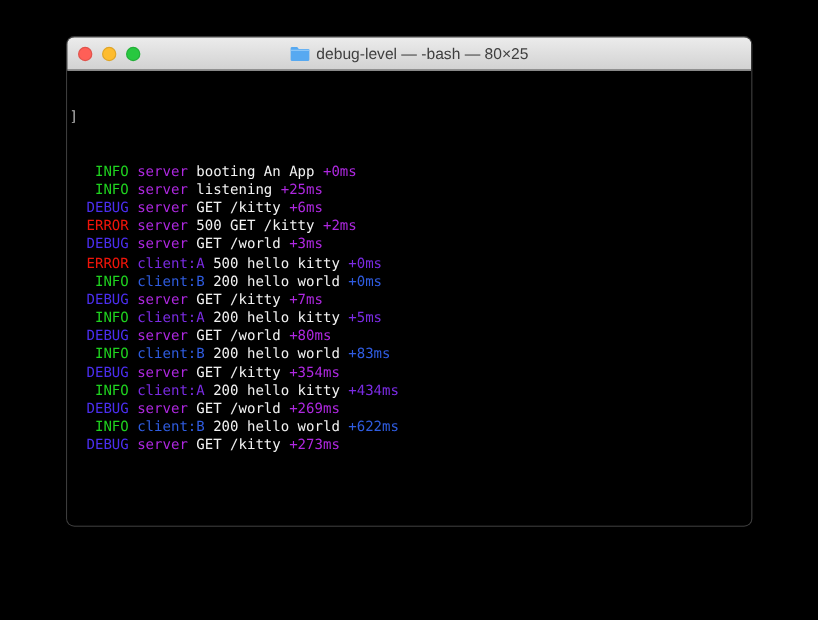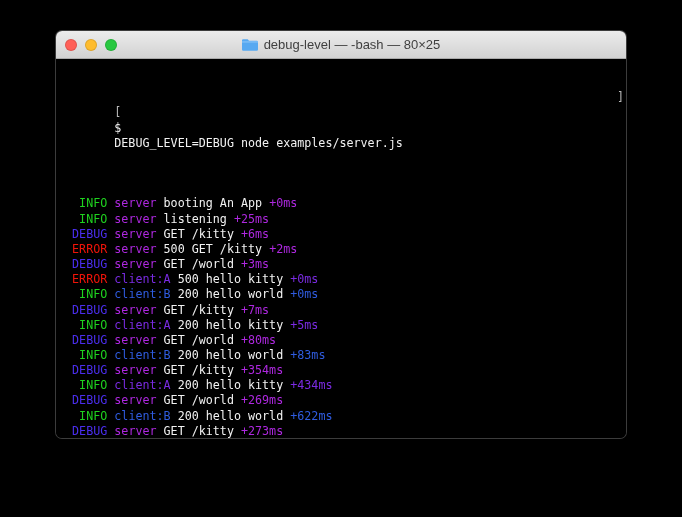--- a/index.html
+++ b/index.html
@@ -50,22 +50,17 @@
           <path id="folder-body" d="M1.1 1.2 h4.6 l1.3 1.6 h7.8 a1.2 1.2 0 0 1 1.2 1.2 v7.6 a1.2 1.2 0 0 1 -1.2 1.2 H1.2 A1.2 1.2 0 0 1 0 11.6 V2.4 A1.2 1.2 0 0 1 1.1 1.2 Z" fill="#57a9f1"></path>
           <rect x="0" y="3.4" width="16" height="1.1" fill="#8cc6f7"></rect>
         </svg>
       </span>
       <span>debug-level — -bash — 80×25</span>
     </div>
   </div>
 
   <div class="screen" style="background: rgb(0, 0, 0); color: rgb(242, 242, 242);">
     <div class="line prompt-line">
-      <span>
-        <span class="mark">[</span>
-        <span>$ </span>
-        <span>DEBUG_LEVEL=DEBUG node examples/server.js</span>
-      </span>
       <span class="mark">]</span>
     </div>
     <div id="log-lines"><div class="line"><span class="b" style="color: rgb(31, 211, 31);">   INFO</span><span class="b" style="color: rgb(174, 40, 224);"> server</span><span style="color: rgb(242, 242, 242);"> booting An App</span><span style="color: rgb(174, 40, 224);"> +0ms</span></div><div class="line"><span class="b" style="color: rgb(31, 211, 31);">   INFO</span><span class="b" style="color: rgb(174, 40, 224);"> server</span><span style="color: rgb(242, 242, 242);"> listening</span><span style="color: rgb(174, 40, 224);"> +25ms</span></div><div class="line"><span class="b" style="color: rgb(75, 46, 240);">  DEBUG</span><span class="b" style="color: rgb(174, 40, 224);"> server</span><span style="color: rgb(242, 242, 242);"> GET /kitty</span><span style="color: rgb(174, 40, 224);"> +6ms</span></div><div class="line"><span class="b" style="color: rgb(239, 20, 9);">  ERROR</span><span class="b" style="color: rgb(174, 40, 224);"> server</span><span style="color: rgb(242, 242, 242);"> 500 GET /kitty</span><span style="color: rgb(174, 40, 224);"> +2ms</span></div><div class="line"><span class="b" style="color: rgb(75, 46, 240);">  DEBUG</span><span class="b" style="color: rgb(174, 40, 224);"> server</span><span style="color: rgb(242, 242, 242);"> GET /world</span><span style="color: rgb(174, 40, 224);"> +3ms</span></div><div class="line"><span class="b" style="color: rgb(239, 20, 9);">  ERROR</span><span class="b" style="color: rgb(122, 43, 226);"> client:A</span><span style="color: rgb(242, 242, 242);"> 500 hello kitty</span><span style="color: rgb(122, 43, 226);"> +0ms</span></div><div class="line"><span class="b" style="color: rgb(31, 211, 31);">   INFO</span><span class="b" style="color: rgb(47, 92, 224);"> client:B</span><span style="color: rgb(242, 242, 242);"> 200 hello world</span><span style="color: rgb(47, 92, 224);"> +0ms</span></div><div class="line"><span class="b" style="color: rgb(75, 46, 240);">  DEBUG</span><span class="b" style="color: rgb(174, 40, 224);"> server</span><span style="color: rgb(242, 242, 242);"> GET /kitty</span><span style="color: rgb(174, 40, 224);"> +7ms</span></div><div class="line"><span class="b" style="color: rgb(31, 211, 31);">   INFO</span><span class="b" style="color: rgb(122, 43, 226);"> client:A</span><span style="color: rgb(242, 242, 242);"> 200 hello kitty</span><span style="color: rgb(122, 43, 226);"> +5ms</span></div><div class="line"><span class="b" style="color: rgb(75, 46, 240);">  DEBUG</span><span class="b" style="color: rgb(174, 40, 224);"> server</span><span style="color: rgb(242, 242, 242);"> GET /world</span><span style="color: rgb(174, 40, 224);"> +80ms</span></div><div class="line"><span class="b" style="color: rgb(31, 211, 31);">   INFO</span><span class="b" style="color: rgb(47, 92, 224);"> client:B</span><span style="color: rgb(242, 242, 242);"> 200 hello world</span><span style="color: rgb(47, 92, 224);"> +83ms</span></div><div class="line"><span class="b" style="color: rgb(75, 46, 240);">  DEBUG</span><span class="b" style="color: rgb(174, 40, 224);"> server</span><span style="color: rgb(242, 242, 242);"> GET /kitty</span><span style="color: rgb(174, 40, 224);"> +354ms</span></div><div class="line"><span class="b" style="color: rgb(31, 211, 31);">   INFO</span><span class="b" style="color: rgb(122, 43, 226);"> client:A</span><span style="color: rgb(242, 242, 242);"> 200 hello kitty</span><span style="color: rgb(122, 43, 226);"> +434ms</span></div><div class="line"><span class="b" style="color: rgb(75, 46, 240);">  DEBUG</span><span class="b" style="color: rgb(174, 40, 224);"> server</span><span style="color: rgb(242, 242, 242);"> GET /world</span><span style="color: rgb(174, 40, 224);"> +269ms</span></div><div class="line"><span class="b" style="color: rgb(31, 211, 31);">   INFO</span><span class="b" style="color: rgb(47, 92, 224);"> client:B</span><span style="color: rgb(242, 242, 242);"> 200 hello world</span><span style="color: rgb(47, 92, 224);"> +622ms</span></div><div class="line"><span class="b" style="color: rgb(75, 46, 240);">  DEBUG</span><span class="b" style="color: rgb(174, 40, 224);"> server</span><span style="color: rgb(242, 242, 242);"> GET /kitty</span><span style="color: rgb(174, 40, 224);"> +273ms</span></div></div>
   </div>
 </div>
 
 </body></html>

